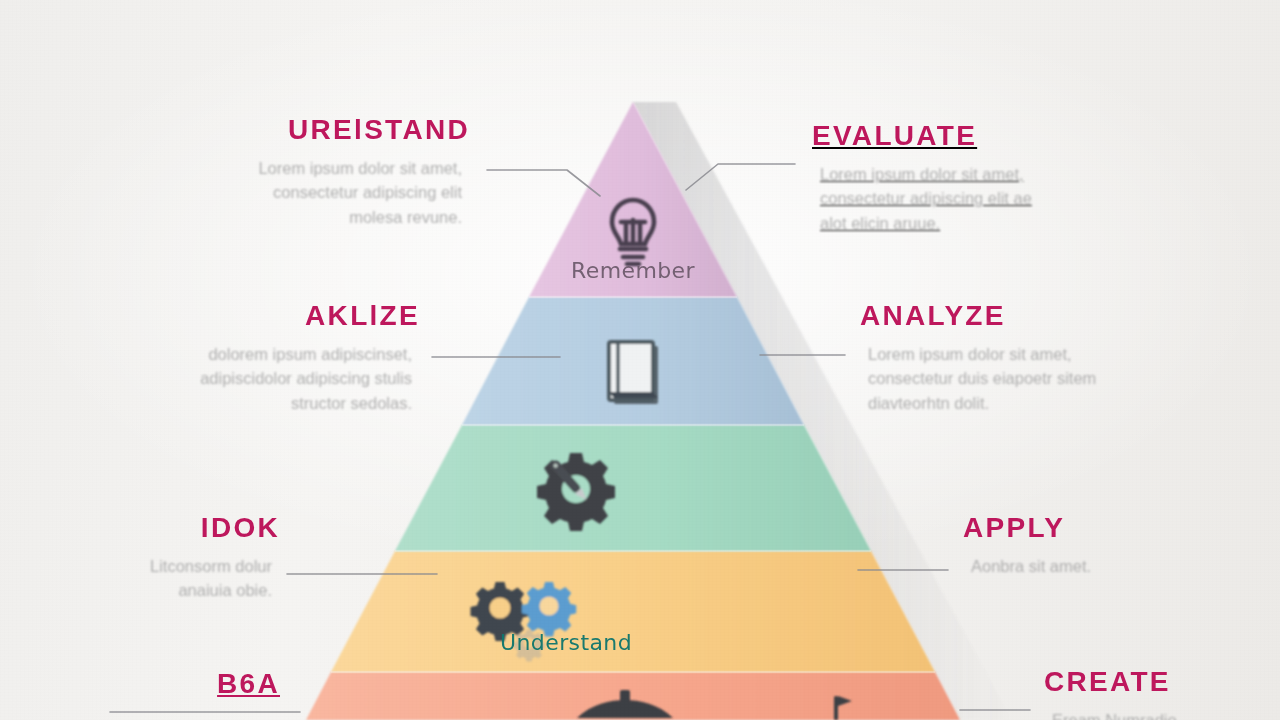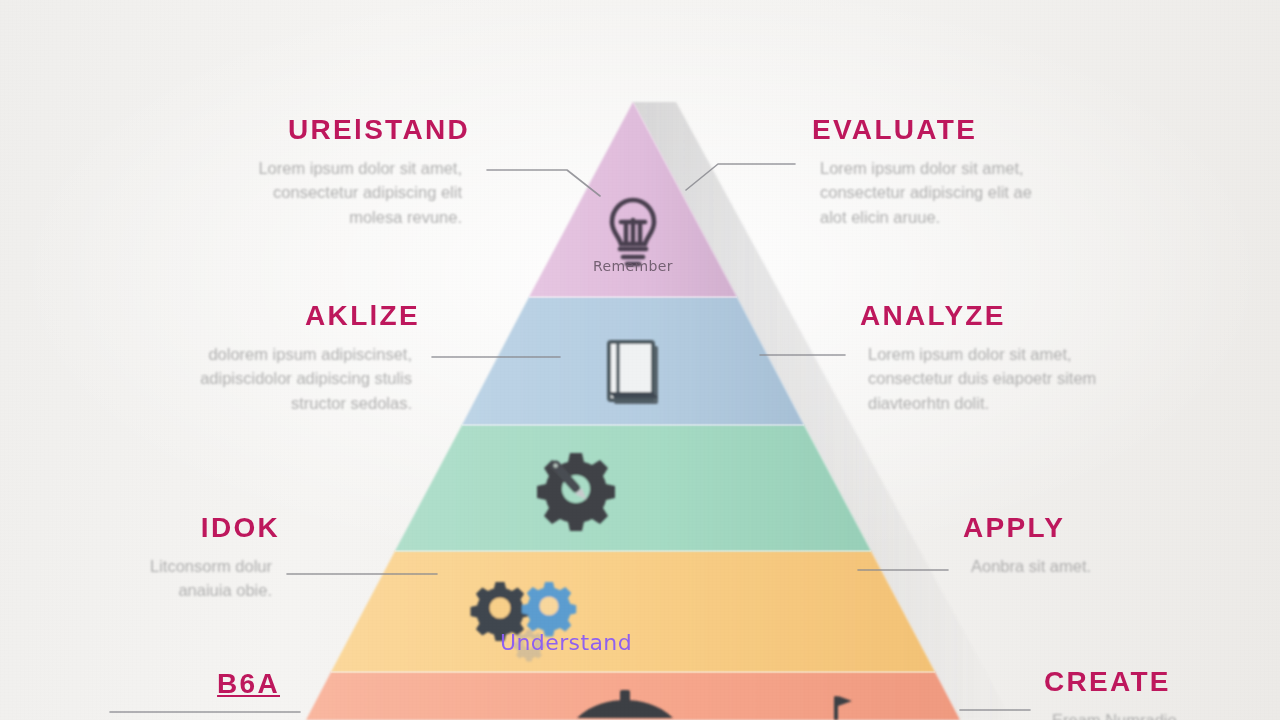--- a/index.html
+++ b/index.html
@@ -47,29 +47,29 @@
   .tier-caption {
     position: absolute;
     text-align: center;
     font-family: "DejaVu Sans", sans-serif;
     font-weight: 400;
     white-space: nowrap;
     letter-spacing: 0.4px;
   }
   #cap-remember {
     left: 508px; top: 258px; width: 250px;
-    font-size: 14px;
+    font-size: 22px;
     color: #6c5a6b;
     filter: blur(0.55px);
     opacity: 0.92;
   }
   #cap-understand {
     left: 500px; top: 630px; width: 340px;
     font-size: 22px;
-    color: #8b5cf6;
+    color: #0f766e;
     text-align: left;
     filter: blur(0.35px);
     opacity: 0.95;
   }
 
   
   .label-block { position: absolute; }
   .label-block .hd {
     font-family: "Liberation Sans", sans-serif;
     font-weight: 700;
@@ -88,21 +88,21 @@
     filter: blur(0.85px);
     opacity: 0.9;
   }
   .label-block.right .hd,
   .label-block.right .body { text-align: left; }
   .label-block.left .hd,
   .label-block.left .body { text-align: right; }
 
   
   #lab-understand { left: 170px;  top: 114px; width: 300px; }
-  #lab-evaluate   { left: 812px;  top: 114px; width: 330px; }
+  #lab-evaluate   { left: 812px;  top: 120px; width: 330px; text-decoration: underline; }
   #lab-akalize    { left: 150px;  top: 300px; width: 270px; }
   #lab-analyze    { left: 860px;  top: 300px; width: 300px; }
   #lab-idok       { left: 95px;   top: 512px; width: 185px; }
   #lab-apply      { left: 963px;  top: 512px; width: 300px; }
   #lab-bga        { left: 95px;   top: 668px; width: 185px; }
   #lab-create     { left: 1044px; top: 666px; width: 240px; }
 
   
   #lab-understand .hd { filter: blur(0.5px); }
   #lab-akalize   .hd { filter: blur(0.35px); }

